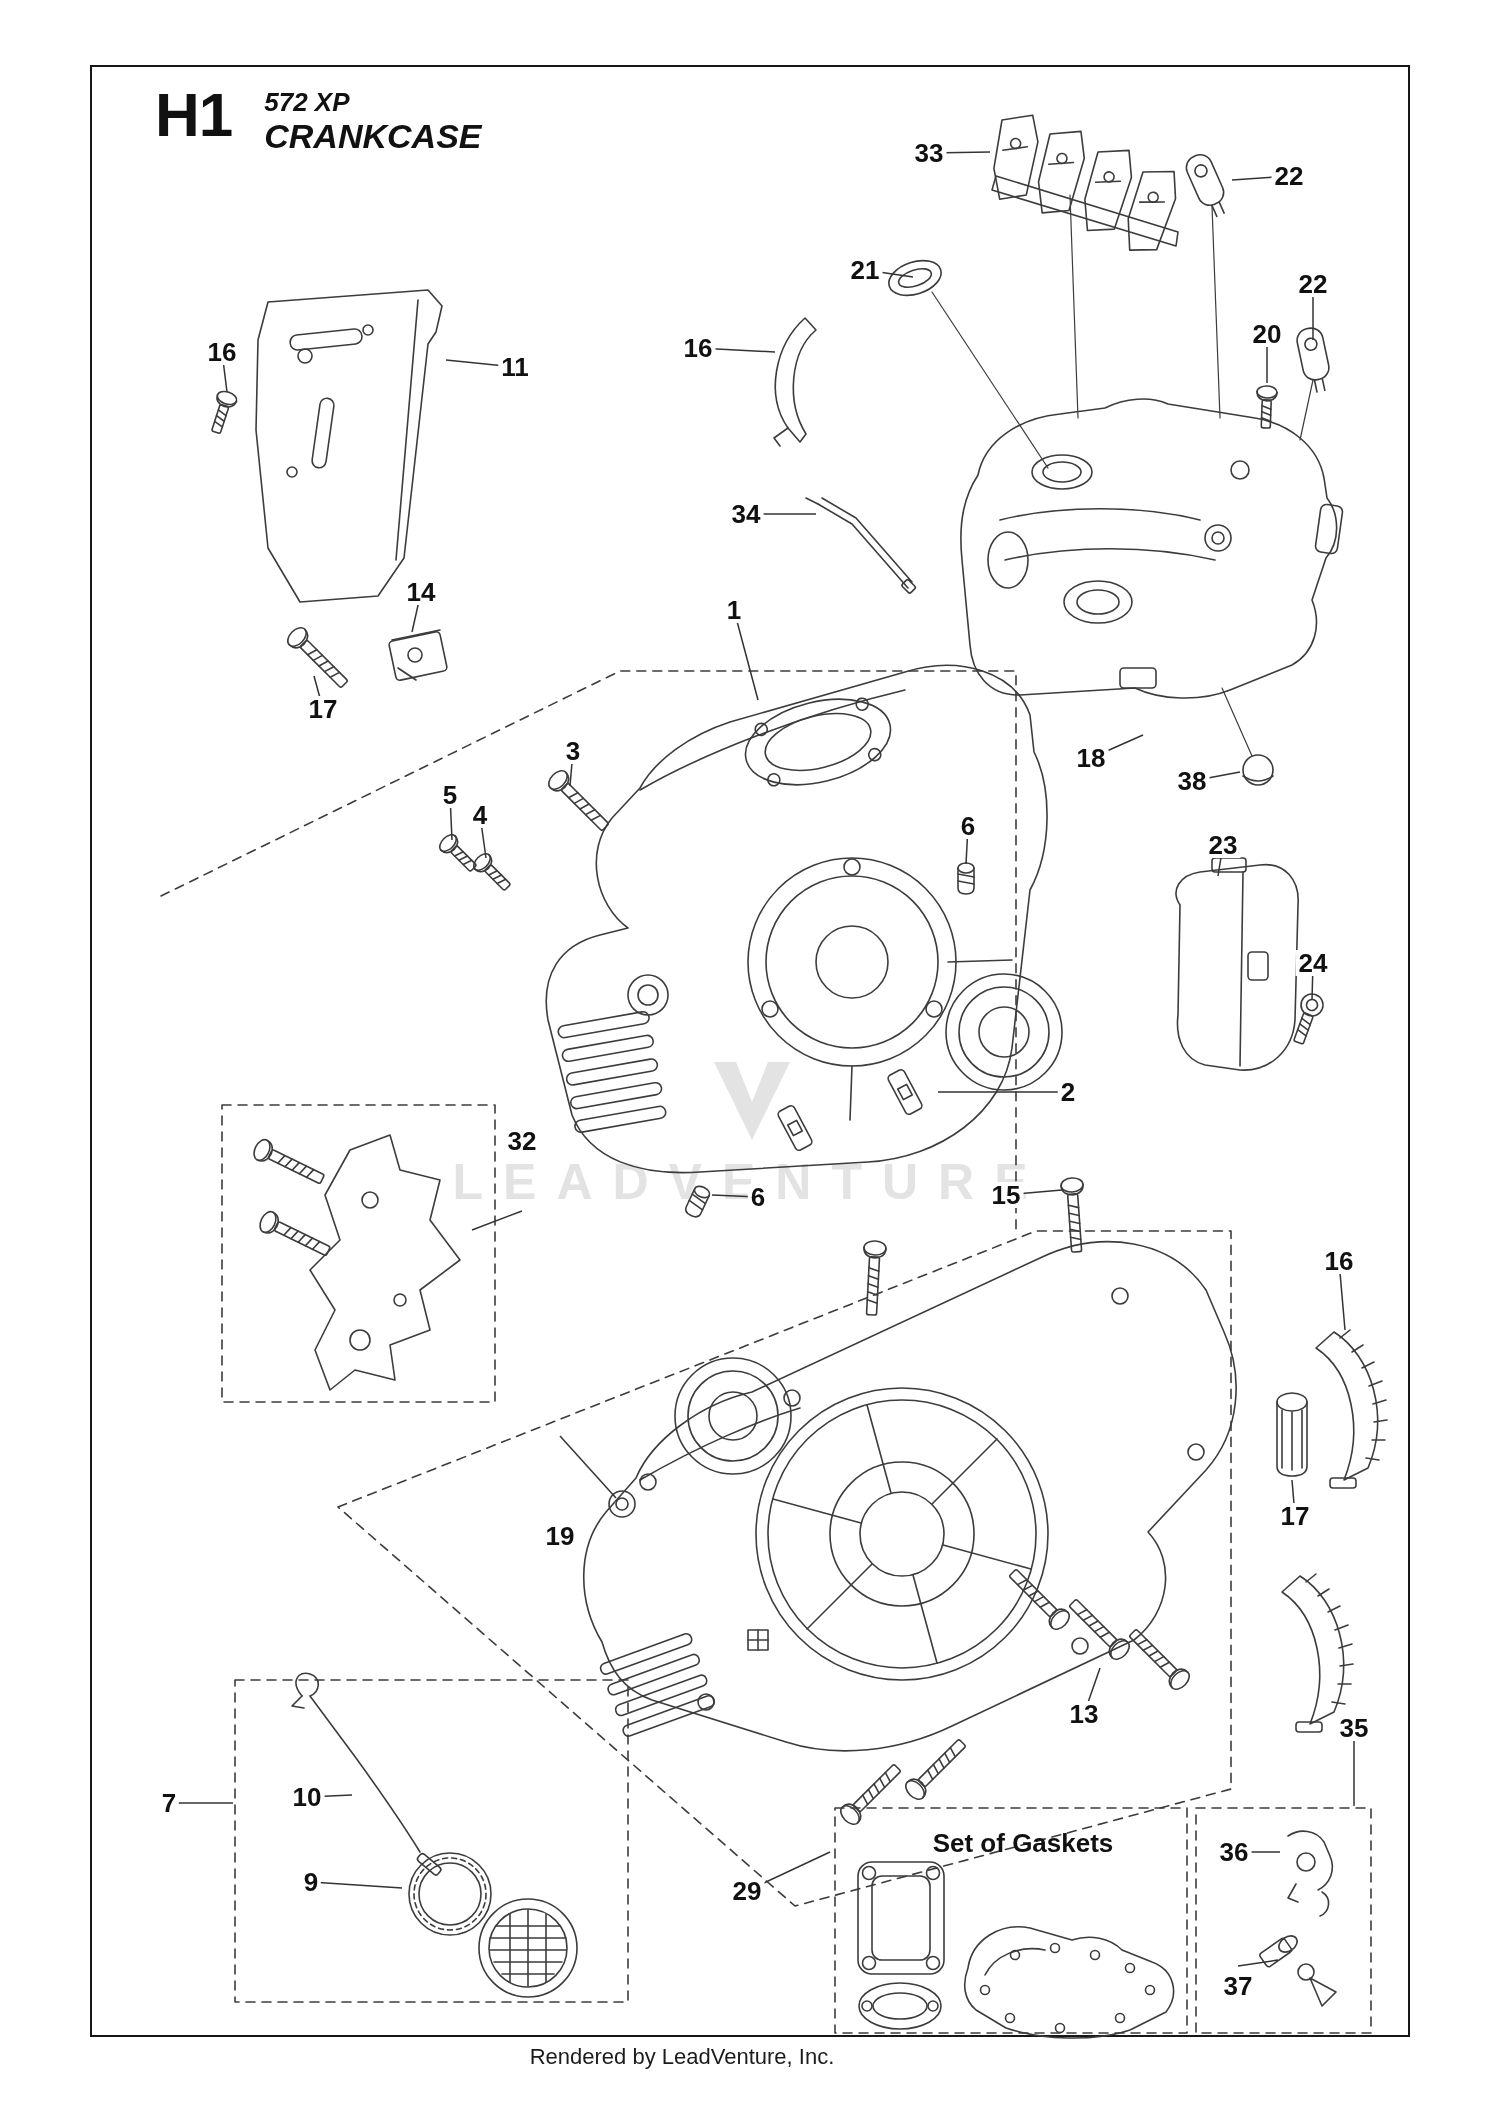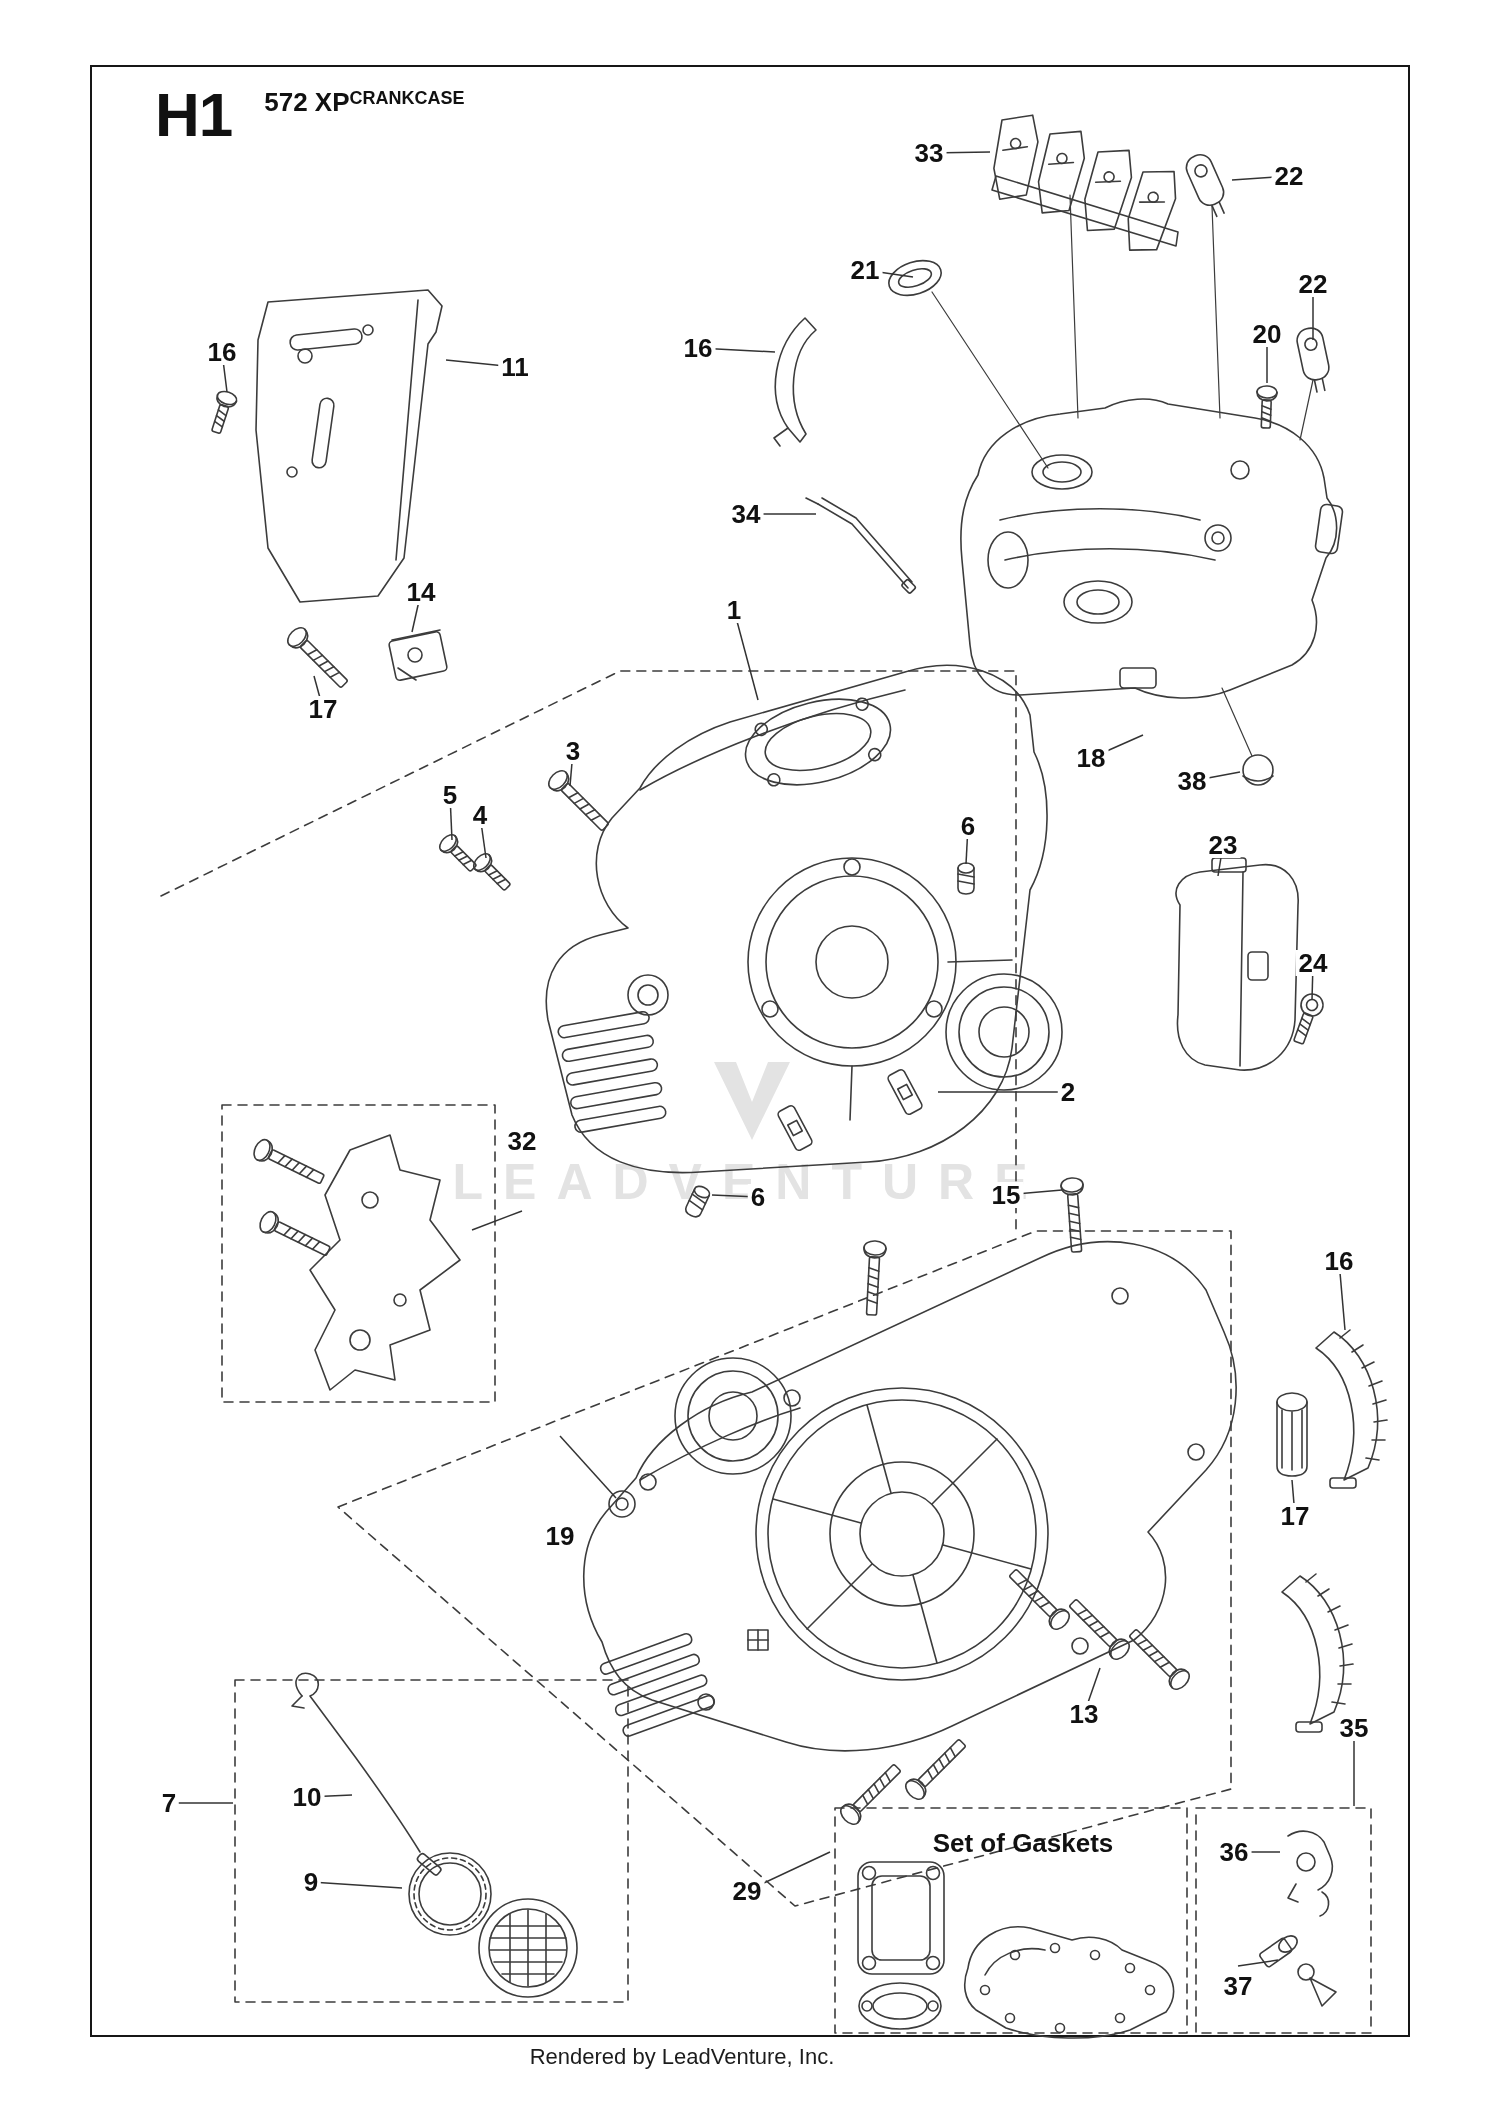--- a/index.html
+++ b/index.html
@@ -2,23 +2,23 @@
 <html><head>
 <meta charset="utf-8">
 <style>
   html,body{margin:0;padding:0;background:#ffffff;}
   .page{position:relative;width:1500px;height:2102px;background:#fff;
         font-family:"Liberation Sans",sans-serif;overflow:hidden;color:#111;}
   .frame{position:absolute;left:90px;top:65px;width:1316px;height:1968px;
          border:2px solid #161616;background:#fff;}
   .header{position:absolute;left:155px;top:86px;display:flex;align-items:flex-start;gap:32px;z-index:6;}
   .code{font-size:62px;font-weight:700;line-height:0.95;letter-spacing:-1px;}
-  .model-block{display:flex;padding-top:2px;}
+  .model-block{display:flex;flex-direction:column;padding-top:2px;font-style:italic;}
   .model{font-size:26px;font-weight:700;line-height:1.1;}
-  .section{font-size:18px;font-weight:700;line-height:1.15;}
+  .section{font-size:34px;font-weight:700;line-height:1.15;}
   .art{position:absolute;left:0;top:0;z-index:1;pointer-events:none;}
   .leaders{position:absolute;left:0;top:0;z-index:3;pointer-events:none;}
   .leaders line{stroke:#333;stroke-width:1.5;}
   .callout{position:absolute;transform:translate(-50%,-50%);font-size:26px;font-weight:700;
            color:#111;background:#ffffff;padding:0 3px;z-index:5;cursor:pointer;line-height:1;}
   .watermark{position:absolute;left:750px;top:1182px;transform:translate(-50%,-50%);
              font-size:50px;font-weight:700;letter-spacing:20px;color:#e3e3e3;z-index:0;white-space:nowrap;}
   .gasket-label{position:absolute;left:1023px;top:1843px;transform:translate(-50%,-50%);
                 font-size:26px;font-weight:700;z-index:4;white-space:nowrap;}
   .footer{position:absolute;left:0;width:1364px;top:2044px;text-align:center;

